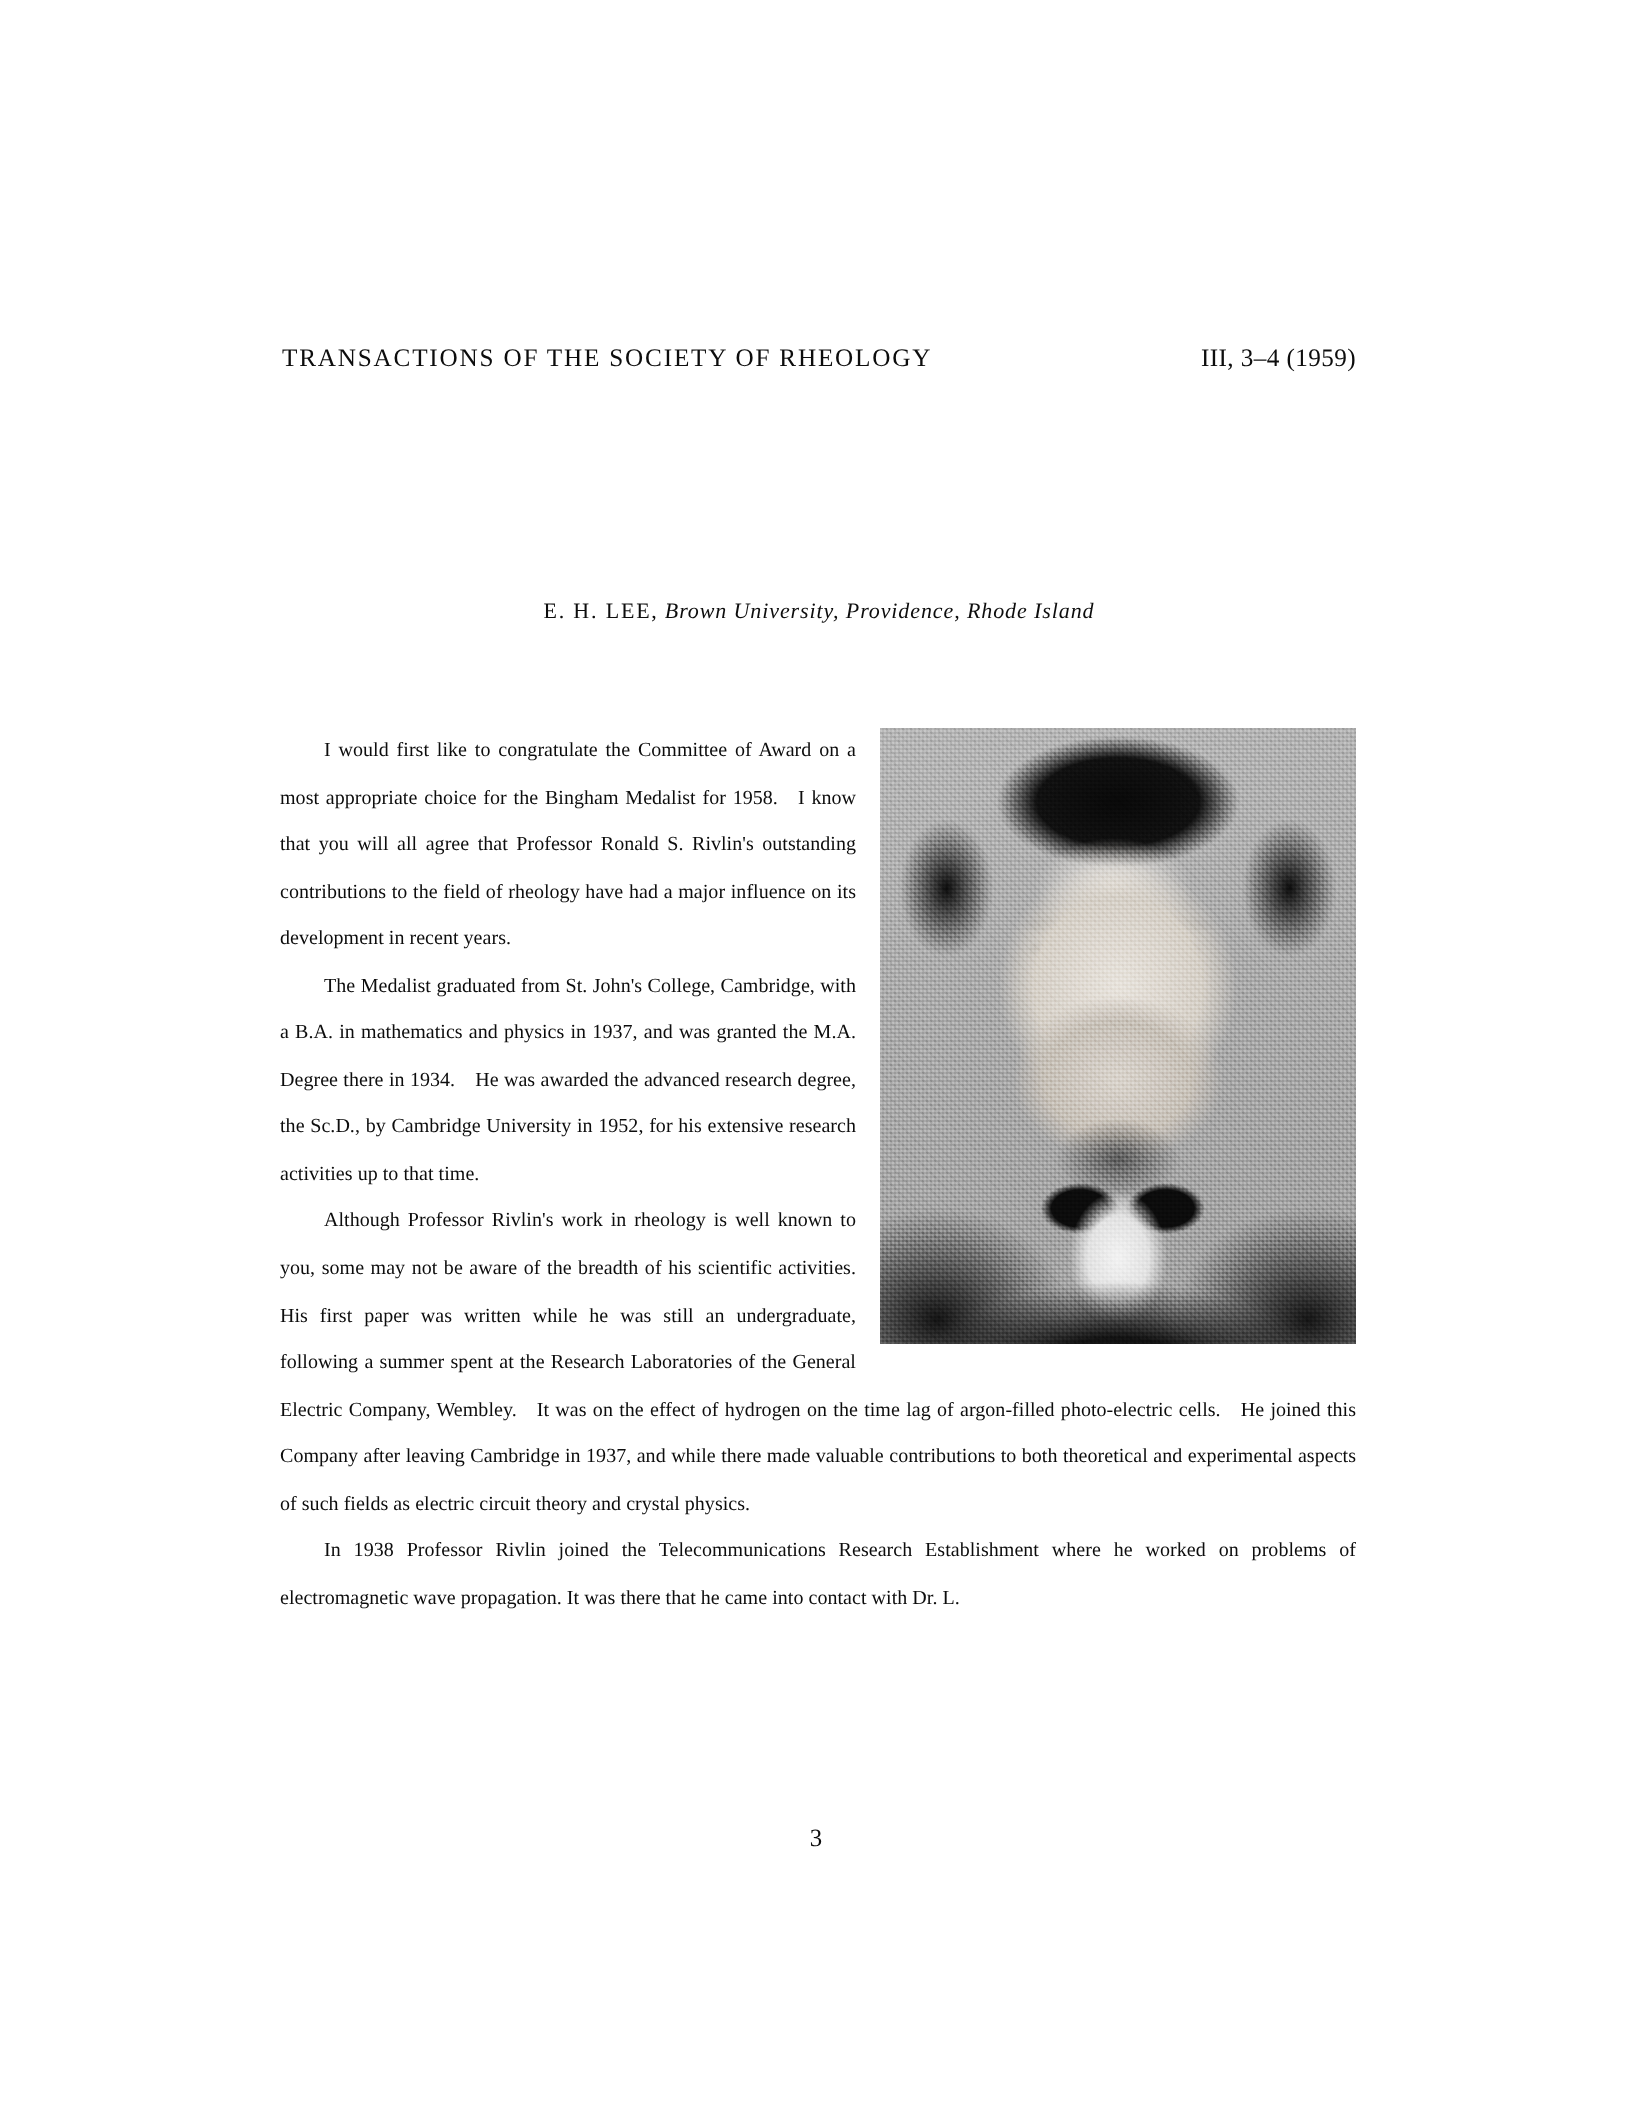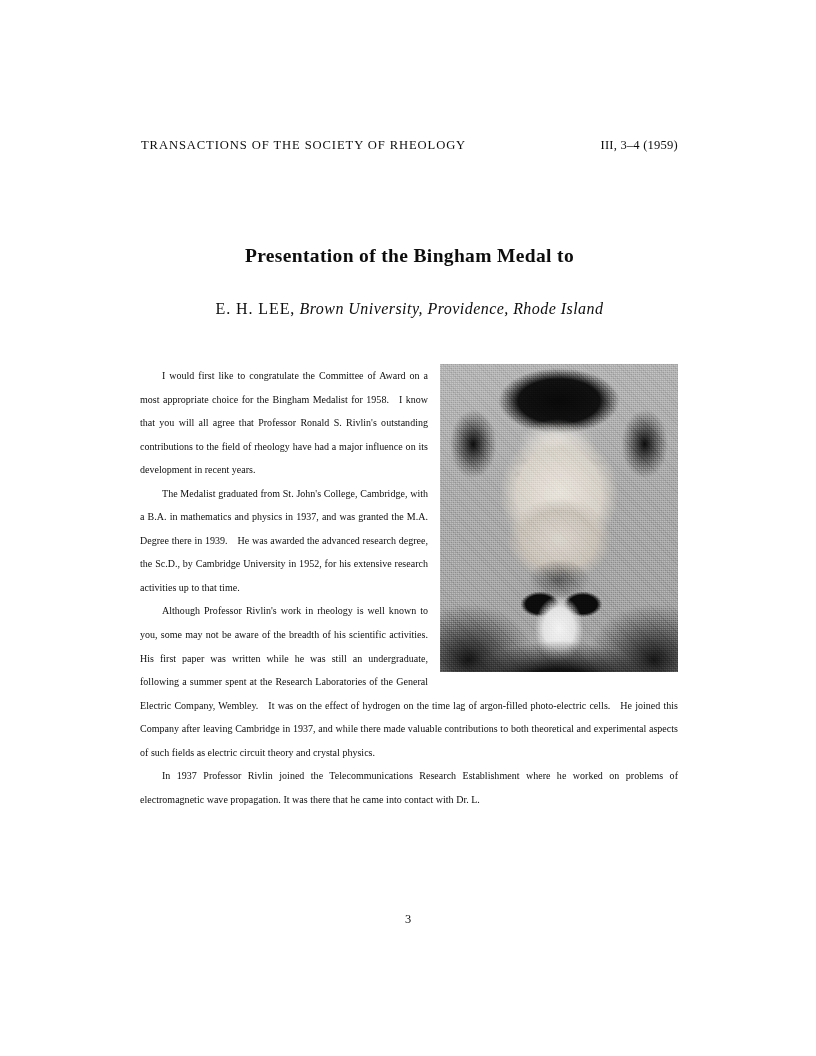--- a/index.html
+++ b/index.html
@@ -37,20 +37,21 @@
     align-items: flex-end;
     font-size: 12.6px;
     letter-spacing: 0.45px;
     white-space: nowrap;
   }
   .running-head .journal-name {
     letter-spacing: 0.9px;
   }
   .running-head .issue {
     letter-spacing: 0.2px;
+    margin-top: 34px;
   }
 
   
   .title-block {
     position: absolute;
     left: 141px;
     top: 228px;
     width: 537px;
     text-align: center;
   }
@@ -63,21 +64,21 @@
   .article-title .line2 {
     display: block;
   }
 
   .byline {
     position: absolute;
     left: 141px;
     top: 300px;
     width: 537px;
     text-align: center;
-    font-size: 16px;
+    font-size: 11px;
     letter-spacing: 0.3px;
     white-space: nowrap;
   }
   .byline .author {
     letter-spacing: 0.9px;
   }
   .byline .affiliation {
     font-style: italic;
     letter-spacing: 0.45px;
   }
@@ -176,39 +177,38 @@
 
 <div class="page">
 
   <div class="running-head">
     <span class="journal-name">TRANSACTIONS OF THE SOCIETY OF RHEOLOGY</span>
     <span class="issue">III, 3–4 (1959)</span>
   </div>
 
   <div class="title-block">
     <h1 class="article-title">
-      <span class="line1">Presentation of the Bingham Medal to</span>
     </h1>
   </div>
 
   <div class="byline">
     <span class="author">E. H. LEE,</span>
     <span class="affiliation">Brown University, Providence, Rhode Island</span>
   </div>
 
   <div class="body-area">
 
     <figure class="portrait">
       <div class="halftone"></div>
       <div class="grain"></div>
       <div class="grain2"></div>
     </figure>
 
     <p>I would first like to congratulate the Committee of Award on a most appropriate choice for the Bingham Medalist for 1958. I know that you will all agree that Professor Ronald S. Rivlin's outstanding contributions to the field of rheology have had a major influence on its development in recent years.</p>
-    <p>The Medalist graduated from St. John's College, Cambridge, with a B.A. in mathematics and physics in 1937, and was granted the M.A. Degree there in 1939. He was awarded the advanced research degree, the Sc.D., by Cambridge University in 1952, for his extensive research activities up to that time.</p>
+    <p>The Medalist graduated from St. John's College, Cambridge, with a B.A. in mathematics and physics in 1937, and was granted the M.A. Degree there in 1934. He was awarded the advanced research degree, the Sc.D., by Cambridge University in 1952, for his extensive research activities up to that time.</p>
     <p>Although Professor Rivlin's work in rheology is well known to you, some may not be aware of the breadth of his scientific activities. His first paper was written while he was still an undergraduate, following a summer spent at the Research Laboratories of the General Electric Company, Wembley. It was on the effect of hydrogen on the time lag of argon-filled photo-electric cells. He joined this Company after leaving Cambridge in 1937, and while there made valuable contributions to both theoretical and experimental aspects of such fields as electric circuit theory and crystal physics.</p>
-    <p>In 1937 Professor Rivlin joined the Telecommunications Research Establishment where he worked on problems of electromagnetic wave propagation. It was there that he came into contact with Dr. L.</p>
+    <p>In 1938 Professor Rivlin joined the Telecommunications Research Establishment where he worked on problems of electromagnetic wave propagation. It was there that he came into contact with Dr. L.</p>
 
   </div>
 
   <div class="page-number">3</div>
 
 </div>
 
 </body></html>

